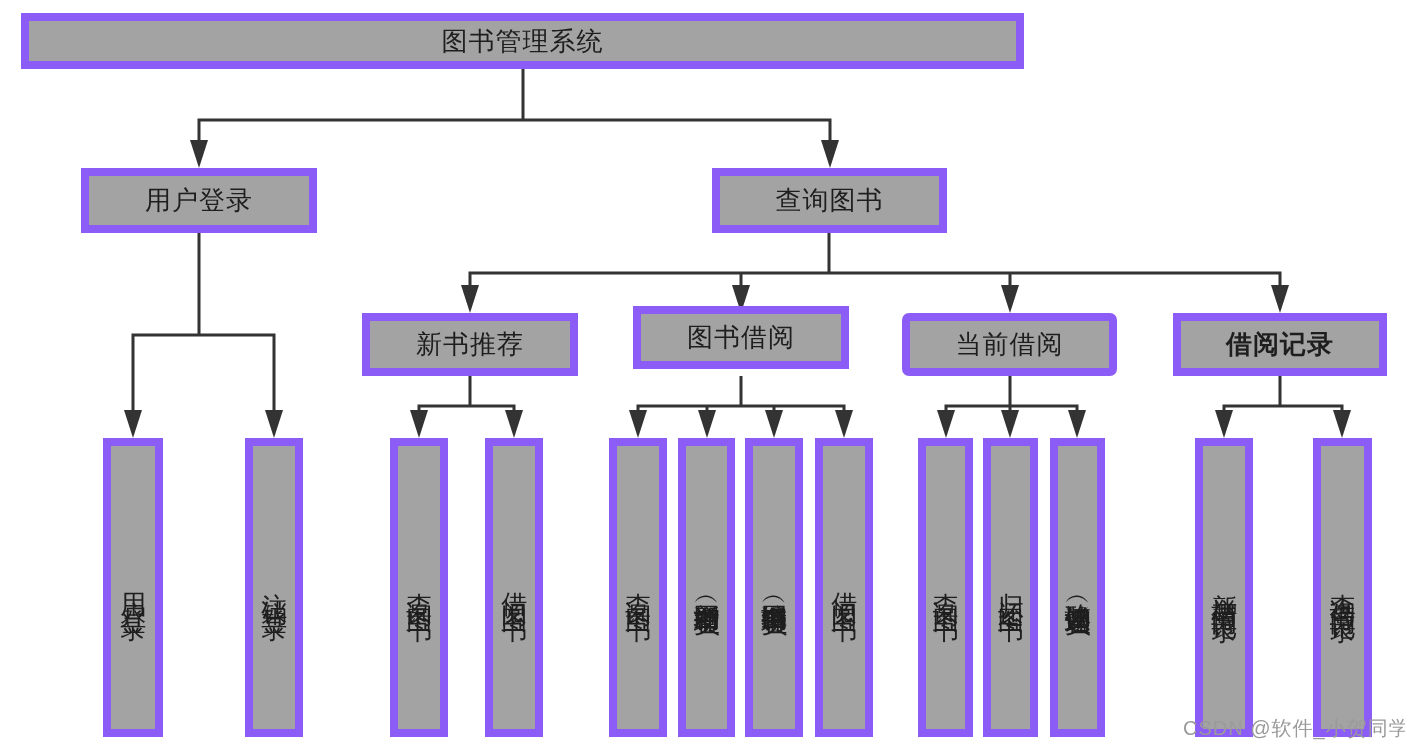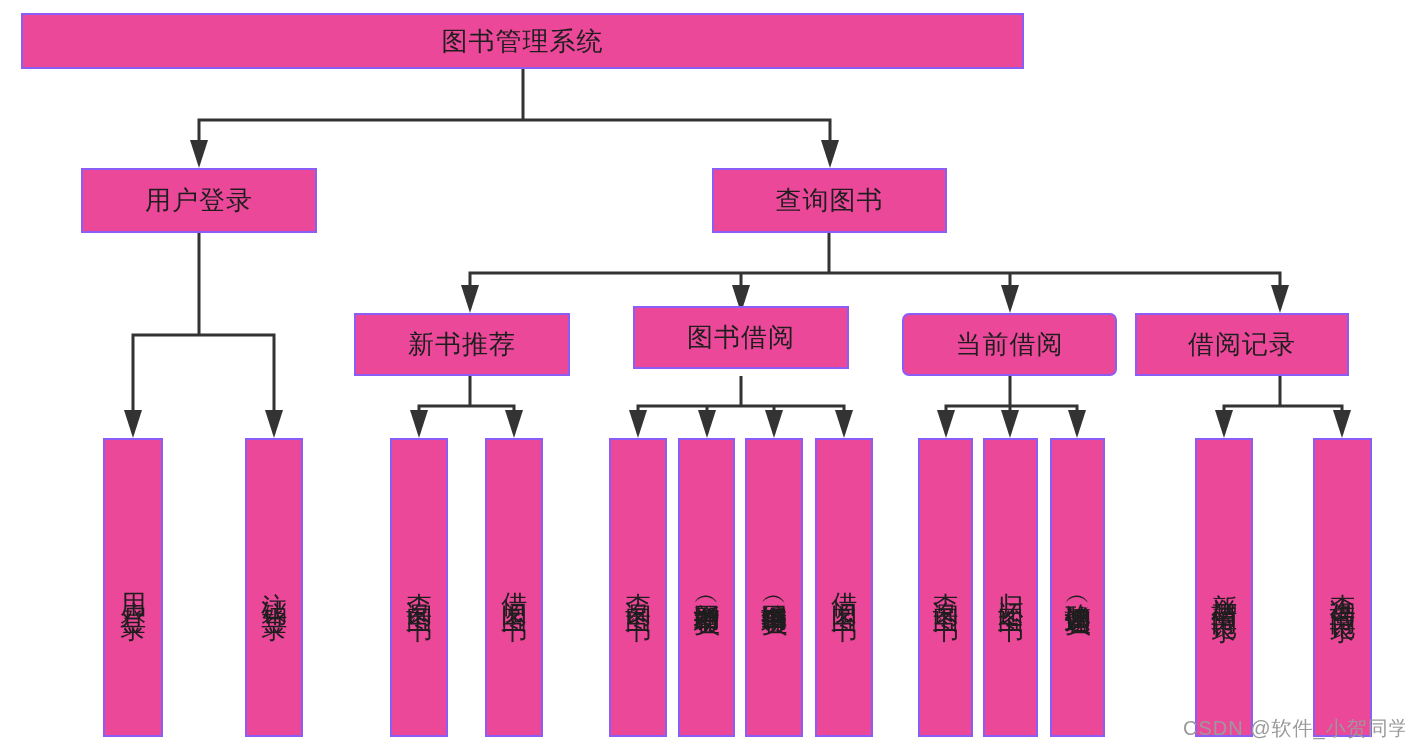--- a/index.html
+++ b/index.html
@@ -7,44 +7,44 @@
     position:relative;
     width:1405px;height:747px;
     background:#ffffff;
     font-family:"Liberation Sans", sans-serif;
     overflow:hidden;
   }
   #wires{position:absolute;left:0;top:0;z-index:1;}
   .node{
     position:absolute;
     box-sizing:border-box;
-    background:#ec4899;
-    border:2px solid #8b5cf6;
+    background:#a3a3a3;
+    border:8px solid #8b5cf6;
     display:flex;align-items:center;justify-content:center;
     color:#1e1e1e;
     z-index:2;
   }
   .hnode{font-size:26px;letter-spacing:1px;white-space:nowrap;}
   .vnode{z-index:2;}
   .vlabel{
     writing-mode:vertical-rl;
     text-orientation:mixed;
     font-size:26px;
     line-height:1.05;
     white-space:nowrap;
     color:#1e1e1e;
   }
   
   .n-root   {left:21px;  top:13px;  width:1003px;height:56px;}
   .n-login  {left:81px;  top:168px; width:236px; height:65px;}
   .n-mgmt   {left:712px; top:168px; width:235px; height:65px;}
-  .n-newrec {left:354px; top:313px; width:216px; height:63px;}
+  .n-newrec {left:362px; top:313px; width:216px; height:63px;}
   .n-borrow {left:633px; top:306px; width:216px; height:63px;}
   .n-current{left:902px; top:313px; width:215px; height:63px;border-radius:7px;}
-  .n-records{left:1135px;top:313px; width:214px; height:63px;}
+  .n-records{left:1173px;top:313px; width:214px; height:63px;font-weight:bold;}
   .leaf{top:438px;height:299px;}
   .l-1 {left:103px; width:60px;}
   .l-2 {left:245px; width:58px;}
   .l-3 {left:390px; width:58px;}
   .l-4 {left:485px; width:58px;}
   .l-5 {left:609px; width:58px;}
   .l-6 {left:678px; width:57px;}
   .l-7 {left:745px; width:58px;}
   .l-8 {left:815px; width:58px;}
   .l-9 {left:918px; width:55px;}

